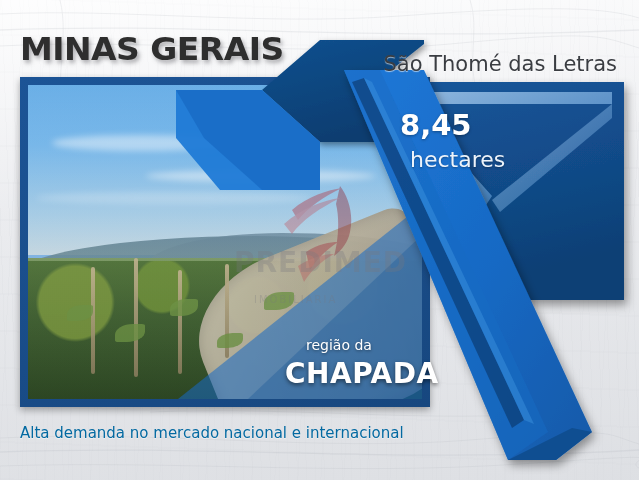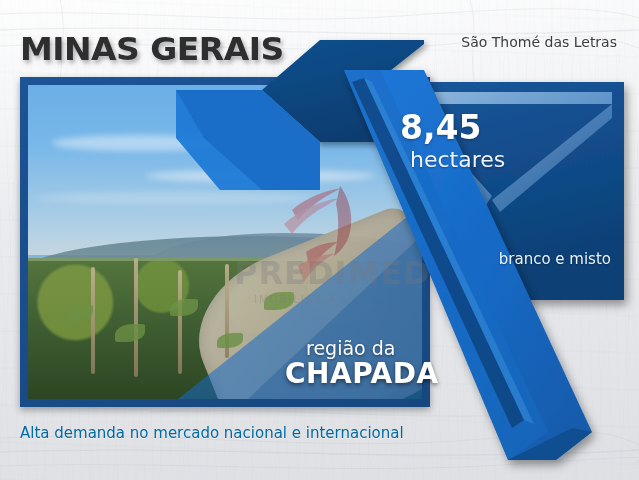--- a/index.html
+++ b/index.html
@@ -22,22 +22,22 @@
   .hdr-title{
     position:absolute;left:20px;top:30px;
     font-family:"DejaVu Sans","Liberation Sans",sans-serif;
     font-weight:bold;font-size:32px;letter-spacing:-0.5px;
     color:#2e2e2e;
     transform:scaleX(1.03);transform-origin:left center;
     text-shadow:2px 3px 4px rgba(110,110,115,.55), 0 1px 0 rgba(255,255,255,.5);
     white-space:nowrap;
   }
   .hdr-sub{
-    position:absolute;right:22px;top:34px;
-    font-size:14px;color:#3a3d42;white-space:nowrap;
+    position:absolute;right:22px;top:52px;
+    font-size:21px;color:#3a3d42;white-space:nowrap;
     text-shadow:0 1px 1px rgba(255,255,255,.6);
   }
   .footer-cap{
     position:absolute;left:20px;top:424px;
     font-size:15px;color:#0369a1;white-space:nowrap;
     text-shadow:0 1px 1px rgba(255,255,255,.55);
   }
   
   .photo-frame{
     position:absolute;left:20px;top:77px;width:410px;height:330px;
@@ -72,36 +72,36 @@
   }
   .ph-leaf{position:absolute;background:#6d9442;border-radius:60% 10% 60% 10%;opacity:.8;}
   .ph-stick{position:absolute;width:4px;background:linear-gradient(#c3b58e,#8e8160);border-radius:2px;opacity:.9;}
   .ph-path{position:absolute;right:-6%;bottom:-8%;width:62%;height:58%;
     background:linear-gradient(120deg,#cfc8b4,#b7ad96 55%,#9c9380);
     transform:rotate(-22deg);border-radius:40% 8% 30% 10%;opacity:.92;
     box-shadow:0 0 14px rgba(0,0,0,.18) inset;}
   .ph-haze{position:absolute;inset:0;background:linear-gradient(180deg,rgba(255,255,255,.10),rgba(0,0,0,.06));}
   
   .watermark{position:absolute;left:262px;top:180px;width:160px;height:110px;pointer-events:none;}
-  .wm-text{position:absolute;left:-28px;top:74px;font-size:32px;font-weight:bold;
+  .wm-text{position:absolute;left:-28px;top:66px;font-size:28px;font-weight:bold;
     letter-spacing:1px;color:rgba(120,120,125,.30);white-space:nowrap;}
   .wm-sub{position:absolute;left:-8px;top:114px;font-size:10px;letter-spacing:2px;
     color:rgba(120,120,125,.28);white-space:nowrap;}
   
   .gfx{position:absolute;inset:0;pointer-events:none;}
   
-  .num{position:absolute;left:400px;top:108px;font-size:33px;font-weight:bold;color:#ffffff;
+  .num{position:absolute;left:400px;top:108px;font-size:29px;font-weight:bold;color:#ffffff;
     letter-spacing:0px;text-shadow:0 1px 3px rgba(0,0,0,.35);}
   .num-unit{position:absolute;left:410px;top:147px;font-size:22px;color:#eef4fb;
     text-shadow:0 1px 2px rgba(0,0,0,.3);}
   .stone{position:absolute;right:28px;top:225px;font-size:22px;font-weight:bold;color:#ffffff;
     letter-spacing:.5px;text-shadow:0 1px 3px rgba(0,0,0,.35);}
   .stone-sub{position:absolute;right:28px;top:250px;font-size:15px;color:#eaf2fb;
     text-shadow:0 1px 2px rgba(0,0,0,.3);}
-  .reg{position:absolute;left:306px;top:337px;font-size:19px;color:#ffffff;
+  .reg{position:absolute;left:306px;top:337px;font-size:14px;color:#ffffff;
     text-shadow:0 1px 3px rgba(0,0,0,.45);}
   .reg-main{position:absolute;left:285px;top:357px;font-size:28px;font-weight:bold;color:#ffffff;
     letter-spacing:.5px;text-shadow:0 2px 4px rgba(0,0,0,.5);}
 </style>
 </head>
 <body>
 
 <div id="stage">
 
   <div class="bg"></div>
@@ -230,20 +230,19 @@
 
     <polygon points="20,396 430,396 430,412 20,412" fill="#1769c4" opacity="0.0"></polygon>
   </svg>
 
   <div class="hdr-title">MINAS GERAIS</div>
   <div class="hdr-sub">São Thomé das Letras</div>
 
   <div class="num">8,45</div>
   <div class="num-unit">hectares</div>
 
-  <div class="stone-sub">branco e misto</div>
 
   <div class="reg">região da</div>
   <div class="reg-main">CHAPADA</div>
 
   <div class="footer-cap">Alta demanda no mercado nacional e internacional</div>
 
 </div>
 
 </body></html>

